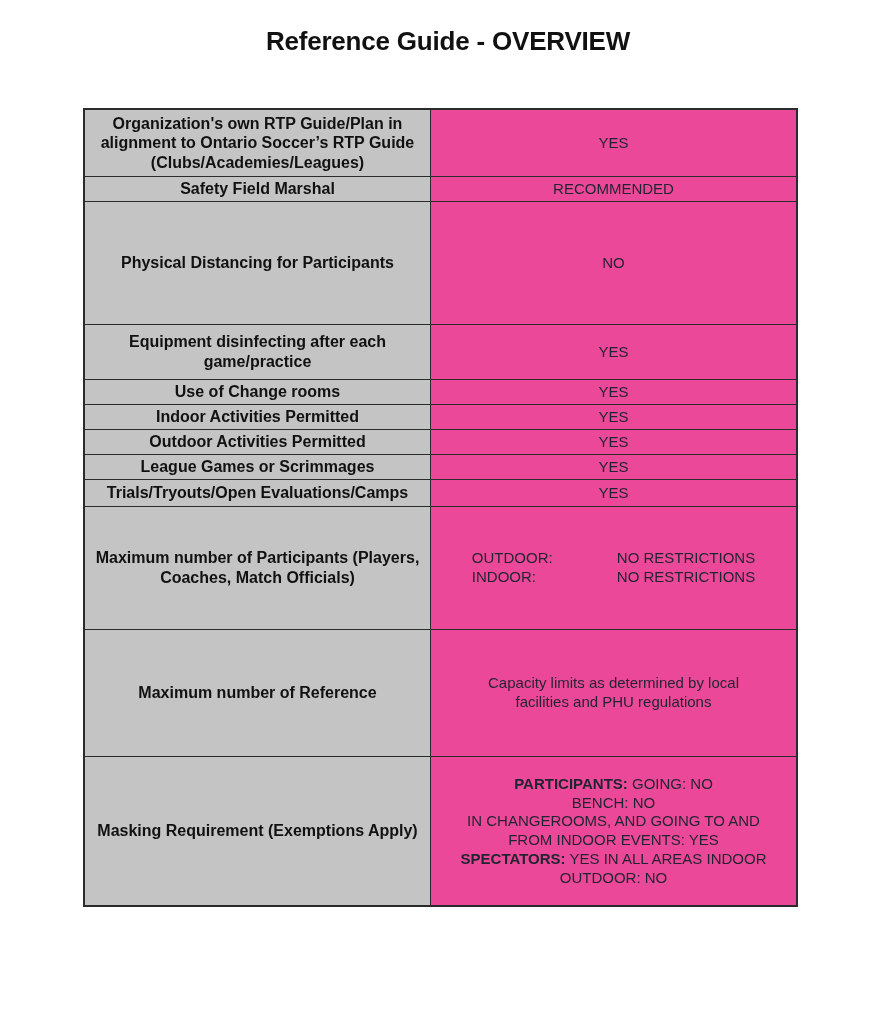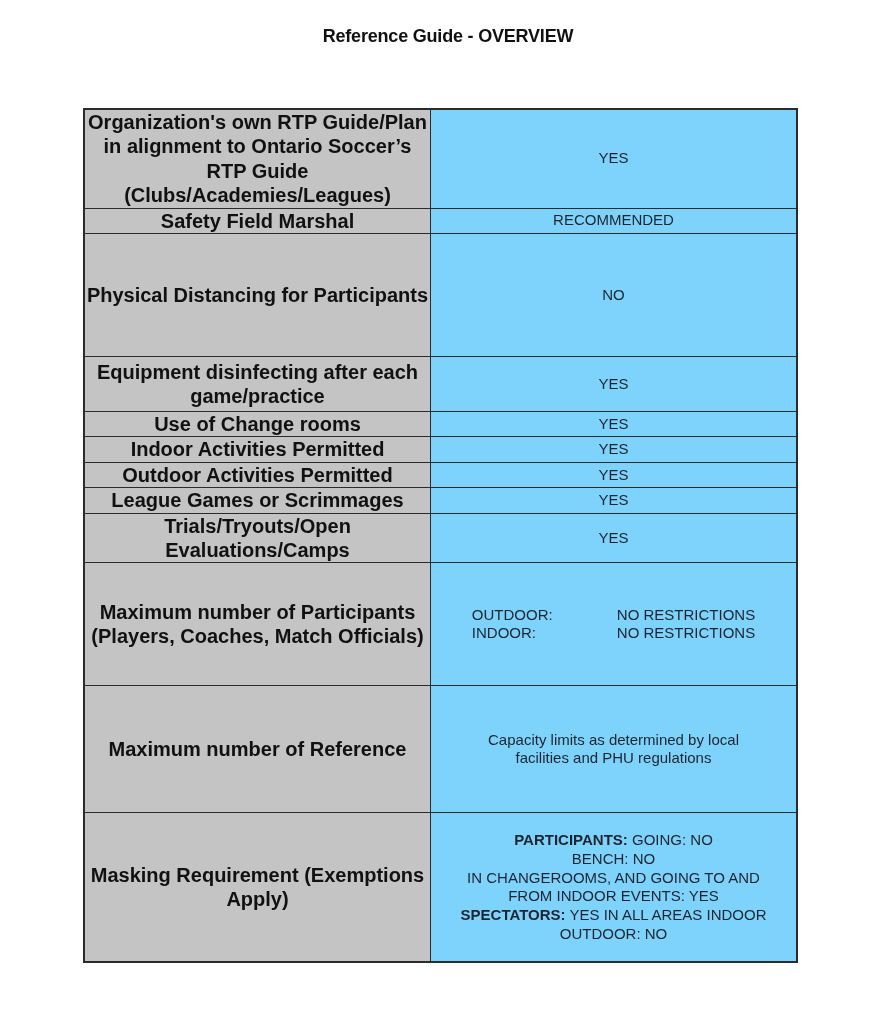--- a/index.html
+++ b/index.html
@@ -11,21 +11,21 @@
     width: 896px;
     height: 1024px;
     font-family: "Liberation Sans", sans-serif;
     color: #1a1a1a;
     position: relative;
     overflow: hidden;
   }
 
   #page-title {
     text-align: center;
-    font-size: 18px;
+    font-size: 26px;
     font-weight: bold;
     letter-spacing: -0.2px;
     margin: 0;
     padding-top: 26px;
     color: #111111;
     font-family: "Liberation Sans", sans-serif;
   }
 
   #ref-table {
     position: absolute;
@@ -40,30 +40,30 @@
   #ref-table td {
     border: 1px solid #2b2b2b;
     padding: 0;
     vertical-align: middle;
   }
 
   td.label-cell {
     width: 345px;
     background: #c4c4c4;
     font-weight: bold;
-    font-size: 20px;
+    font-size: 16px;
     line-height: 1.22;
     text-align: center;
     padding: 4px 6px;
     color: #111111;
   }
 
   td.value-cell {
     width: 365px;
-    background: #7dd3fc;
+    background: #ec4899;
     font-size: 15px;
     line-height: 1.25;
     text-align: center;
     padding: 4px 10px;
     color: #1f2430;
     font-weight: normal;
   }
 
   .value-cell .line { display: block; }
 

